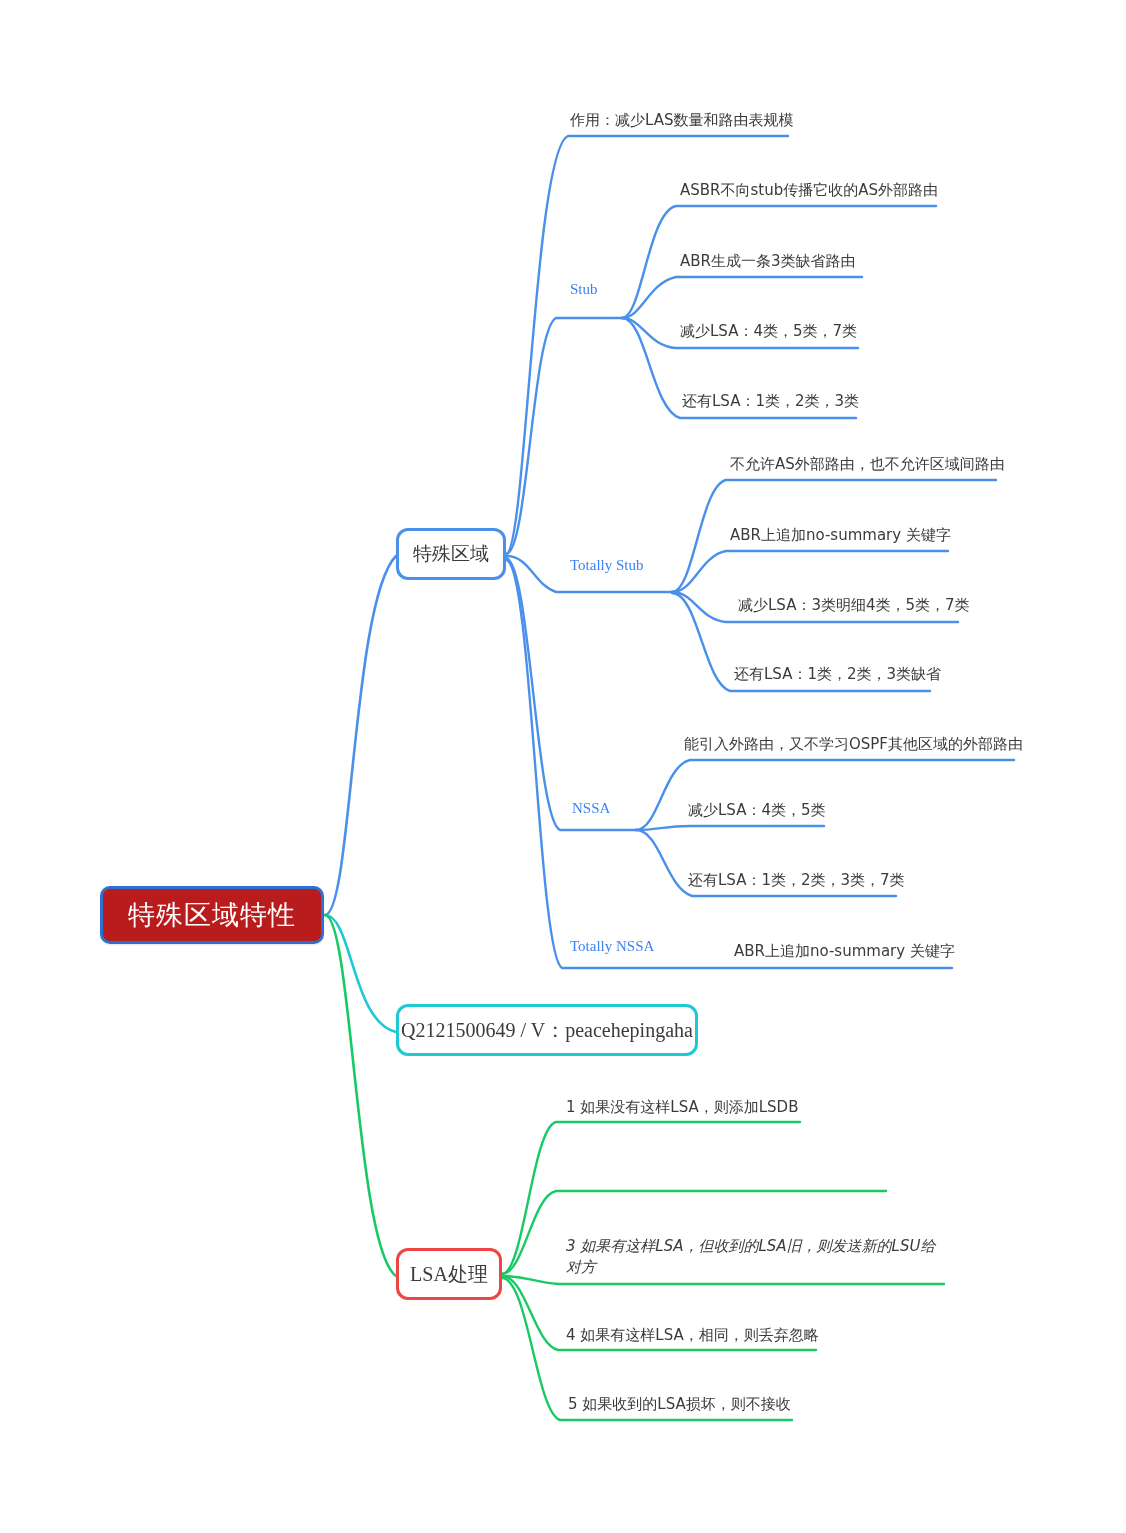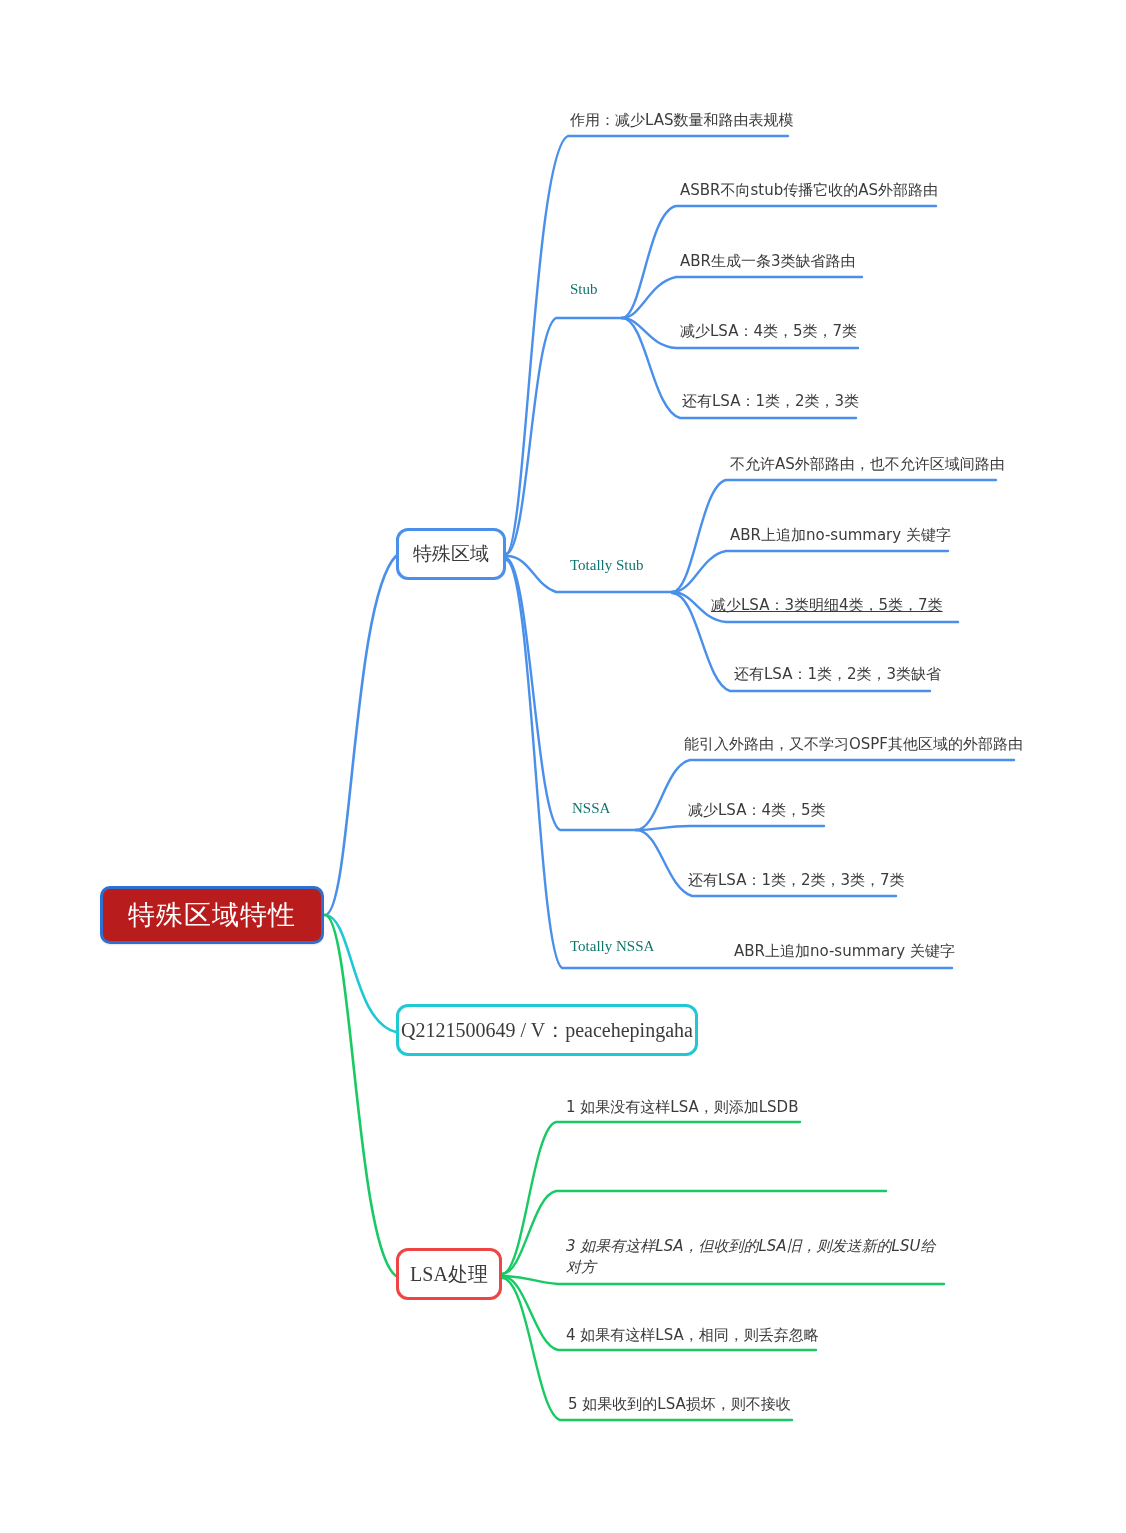--- a/index.html
+++ b/index.html
@@ -33,21 +33,21 @@
     font-family:"Liberation Serif","DejaVu Serif",serif;font-size:20px;}
   .l1.green{border:3px solid #ef4444;
     font-family:"Liberation Serif","DejaVu Serif",serif;font-size:20px;}
 
   .n-special{left:396px;top:528px;width:110px;height:52px;}
   .n-contact{left:396px;top:1004px;width:302px;height:52px;}
   .n-lsa{left:396px;top:1248px;width:106px;height:52px;}
 
   
   .lbl{
-    position:absolute;color:#0f766e;font-size:15px;white-space:nowrap;
+    position:absolute;color:#3b82f6;font-size:15px;white-space:nowrap;
     font-family:"Liberation Serif","DejaVu Serif",serif;
   }
   
   .leaf{
     position:absolute;color:#3b3b3b;font-size:15px;
     font-family:"DejaVu Sans","Liberation Sans",sans-serif;
     line-height:21px;white-space:pre-line;
   }
 </style>
 </head>
@@ -119,21 +119,21 @@
 
   <div class="leaf" style="left:570px;top:110px;">作用：减少LAS数量和路由表规模</div>
 
   <div class="leaf" style="left:680px;top:180px;">ASBR不向stub传播它收的AS外部路由</div>
   <div class="leaf" style="left:680px;top:251px;">ABR生成一条3类缺省路由</div>
   <div class="leaf" style="left:680px;top:321px;">减少LSA：4类，5类，7类</div>
   <div class="leaf" style="left:682px;top:391px;text-align:center;">还有LSA：1类，2类，3类</div>
 
   <div class="leaf" style="left:730px;top:454px;">不允许AS外部路由，也不允许区域间路由</div>
   <div class="leaf" style="left:730px;top:525px;">ABR上追加no-summary 关键字</div>
-  <div class="leaf" style="left:711px;top:595px;text-decoration:underline;">减少LSA：3类明细4类，5类，7类</div>
+  <div class="leaf" style="left:738px;top:595px;">减少LSA：3类明细4类，5类，7类</div>
   <div class="leaf" style="left:734px;top:664px;">还有LSA：1类，2类，3类缺省</div>
 
   <div class="leaf" style="left:684px;top:734px;">能引入外路由，又不学习OSPF其他区域的外部路由</div>
   <div class="leaf" style="left:688px;top:800px;">减少LSA：4类，5类</div>
   <div class="leaf" style="left:688px;top:870px;">还有LSA：1类，2类，3类，7类</div>
 
   <div class="leaf" style="left:734px;top:941px;">ABR上追加no-summary 关键字</div>
 
   <div class="leaf" style="left:566px;top:1097px;">1 如果没有这样LSA，则添加LSDB</div>
   <div class="leaf" style="left:566px;top:1236px;width:370px;font-style:italic;">3 如果有这样LSA，但收到的LSA旧，则发送新的LSU给

